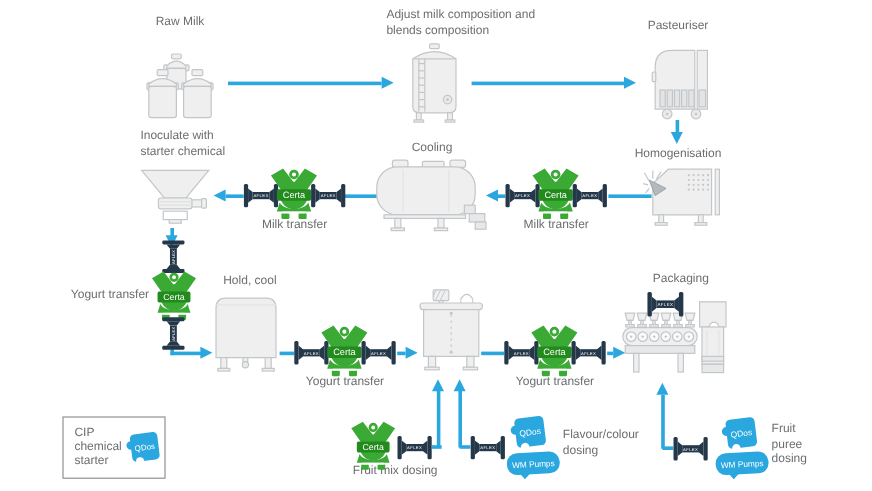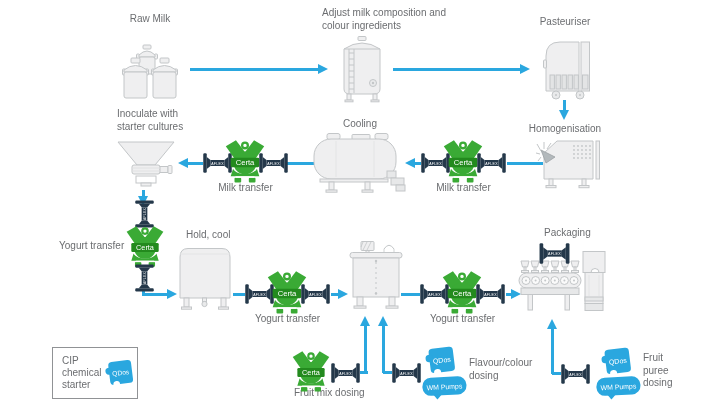--- a/index.html
+++ b/index.html
@@ -20,25 +20,25 @@
           box-sizing:border-box;display:flex;align-items:center;gap:3px;padding:3px 4px 3px 9px;}
   .cipbox .lblin{color:#6b6d70;font-size:10px;line-height:1.2;width:48px;}
   .svgtxt{font-family:"Liberation Sans",sans-serif;}
 </style>
 </head>
 <body>
 
 <div class="stage">
 
   <div class="lbl c" style="left:118px;top:13px;width:64px;">Raw Milk</div>
-  <div class="lbl" style="left:322px;top:7px;width:126px;">Adjust milk composition and colour ingredients</div>
+  <div class="lbl" style="left:322px;top:7px;width:126px;">Adjust milk composition and blends composition</div>
   <div class="lbl c" style="left:533px;top:16px;width:64px;">Pasteuriser</div>
   <div class="lbl c" style="left:521px;top:123px;width:88px;">Homogenisation</div>
   <div class="lbl c" style="left:328px;top:118px;width:64px;">Cooling</div>
-  <div class="lbl" style="left:117px;top:108px;width:90px;">Inoculate with starter cultures</div>
+  <div class="lbl" style="left:117px;top:108px;width:90px;">Inoculate with starter chemical</div>
   <div class="lbl c" style="left:421px;top:182px;width:85px;">Milk transfer</div>
   <div class="lbl c" style="left:203px;top:182px;width:85px;">Milk transfer</div>
   <div class="lbl nw" style="left:59px;top:240px;">Yogurt transfer</div>
   <div class="lbl nw" style="left:186px;top:229px;">Hold, cool</div>
   <div class="lbl nw" style="left:544px;top:227px;">Packaging</div>
   <div class="lbl c" style="left:245px;top:313px;width:85px;">Yogurt transfer</div>
   <div class="lbl c" style="left:420px;top:313px;width:85px;">Yogurt transfer</div>
   <div class="lbl nw" style="left:294px;top:387px;">Fruit mix dosing</div>
   <div class="lbl" style="left:469px;top:357px;width:78px;">Flavour/colour dosing</div>
   <div class="lbl" style="left:643px;top:352px;width:46px;">Fruit puree dosing</div>

